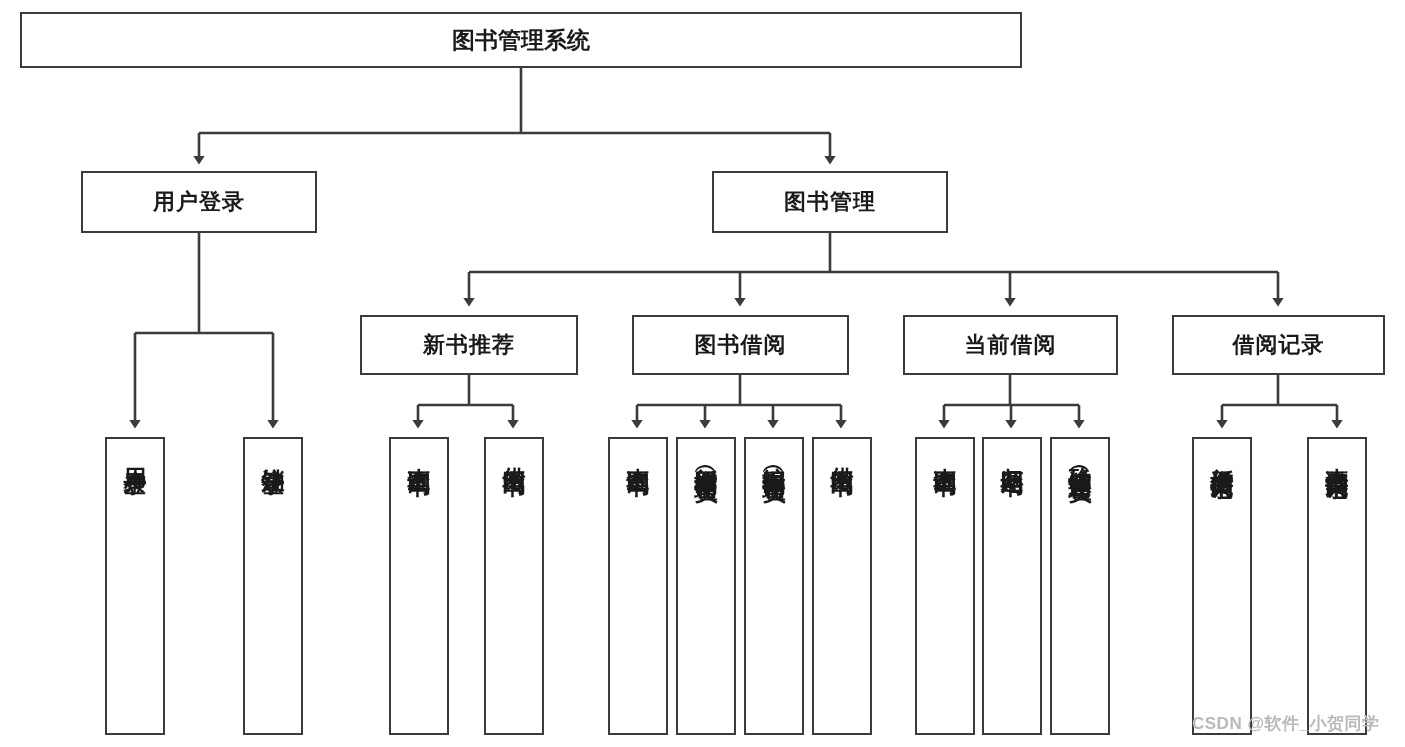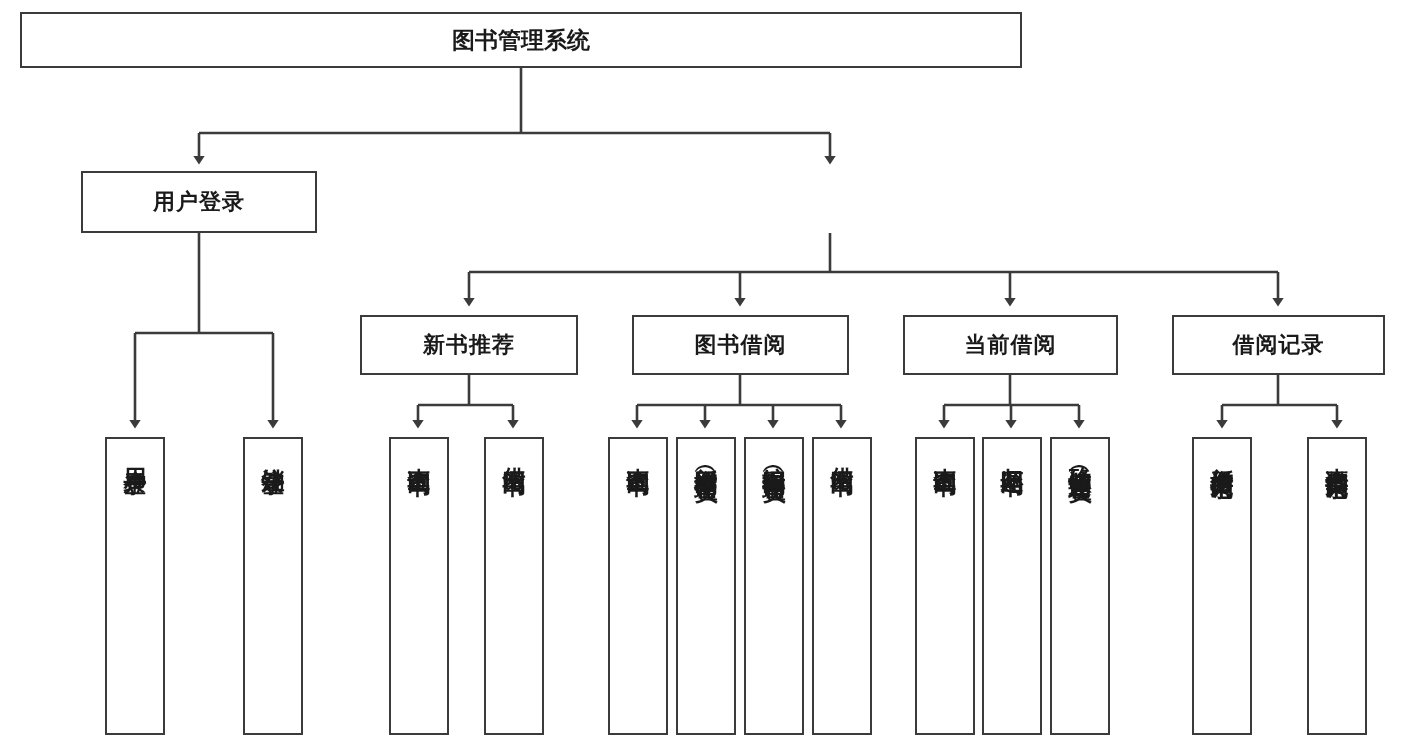--- a/index.html
+++ b/index.html
@@ -77,20 +77,23 @@
     </g>
   </svg>
 
   <div class="node root" style="left:20px;top:12px;width:1002px;height:56px;">
     <span>图书管理系统</span>
   </div>
 
   <div class="node h" style="left:81px;top:171px;width:236px;height:62px;">
     <span>用户登录</span>
   </div>
+  <div class="node h" style="left:712px;top:171px;width:236px;height:62px;">
+    <span>图书管理</span>
+  </div>
 
   <div class="node h" style="left:360px;top:315px;width:218px;height:60px;text-align:right;">
     <span>新书推荐</span>
   </div>
   <div class="node h" style="left:632px;top:315px;width:217px;height:60px;">
     <span>图书借阅</span>
   </div>
   <div class="node h" style="left:903px;top:315px;width:215px;height:60px;">
     <span>当前借阅</span>
   </div>
@@ -135,14 +138,15 @@
     <span class="vtext">确认归还（管理员）</span>
   </div>
 
   <div class="node leaf" style="left:1192px;top:437px;width:60px;height:298px;">
     <span class="vtext">新增借阅记录</span>
   </div>
   <div class="node leaf" style="left:1307px;top:437px;width:60px;height:298px;">
     <span class="vtext">查询借阅记录</span>
   </div>
 
+  <div id="watermark">CSDN @软件_小贺同学</div>
 
 </div>
 
 </body></html>

